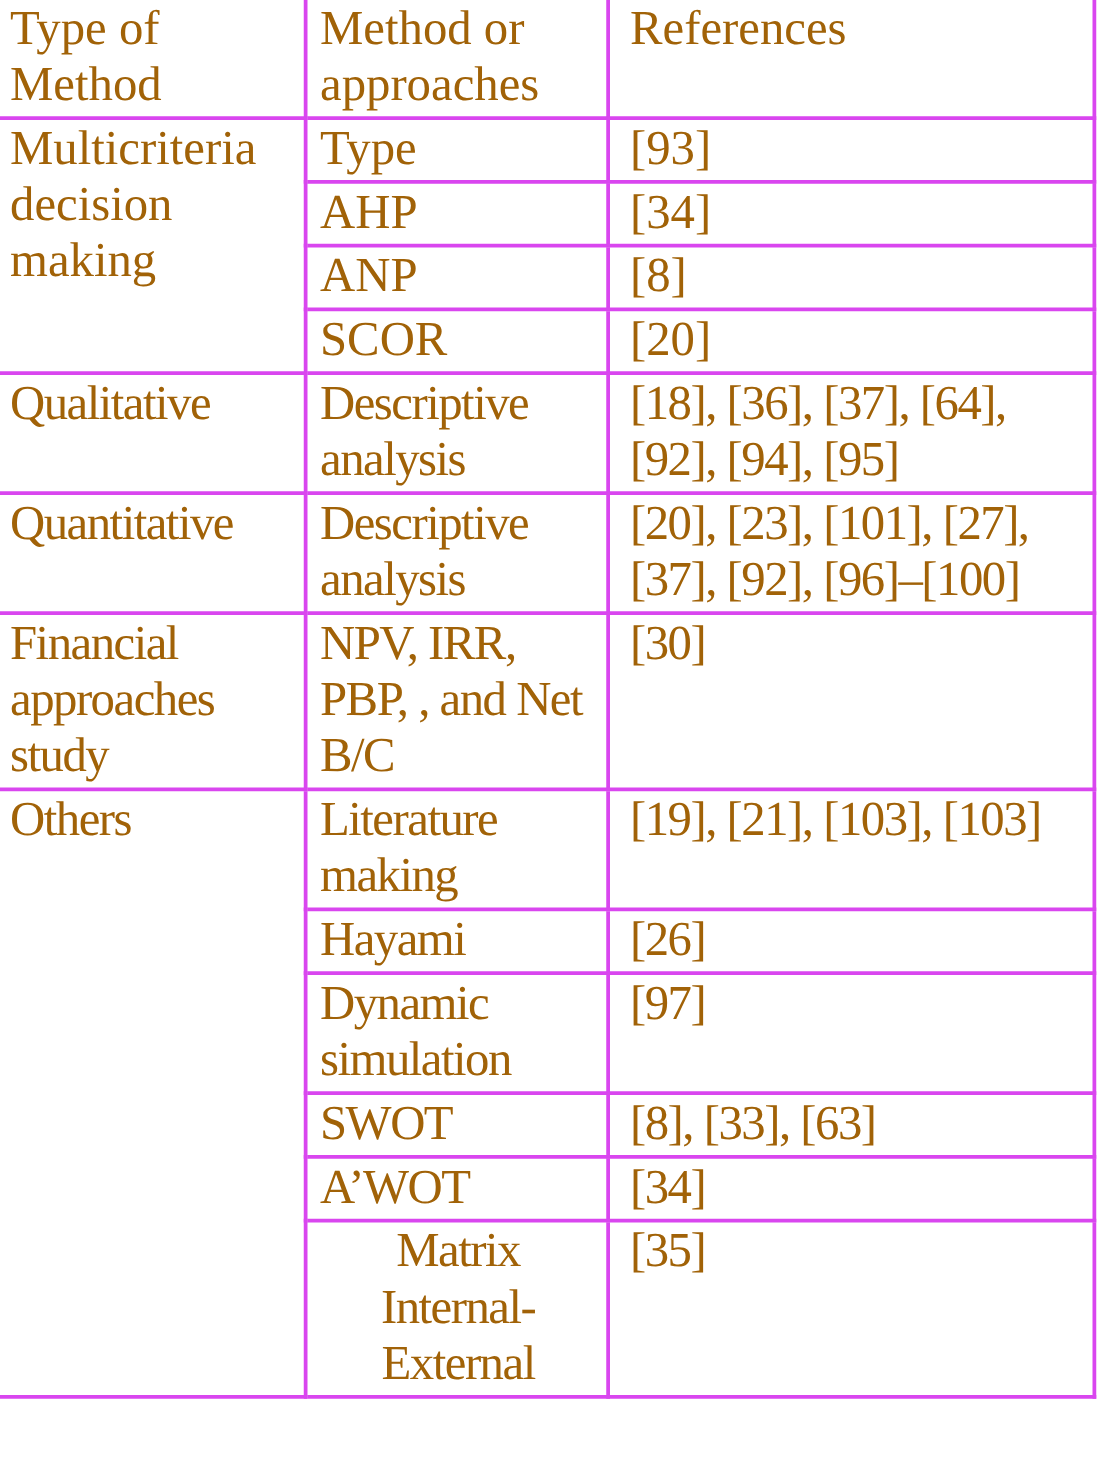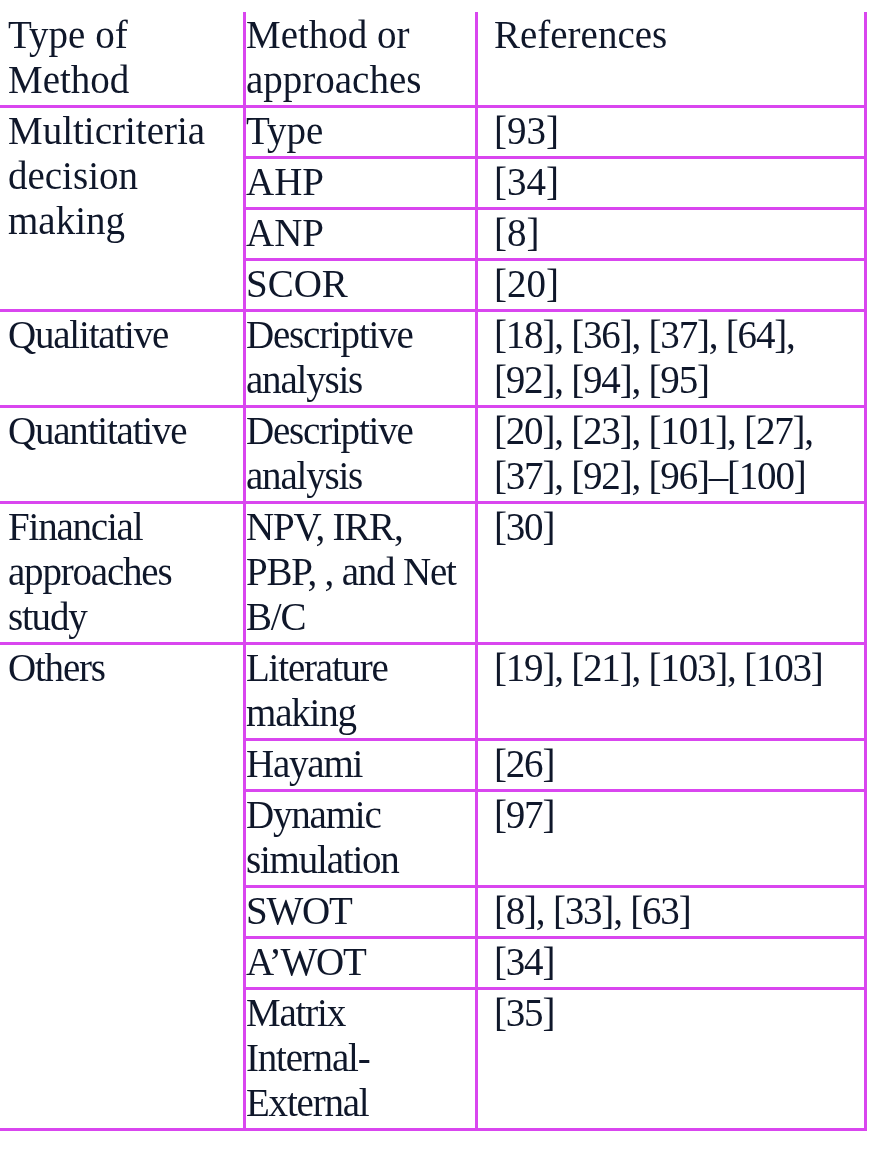--- a/index.html
+++ b/index.html
@@ -1,34 +1,34 @@
 <!DOCTYPE html>
 <html><head>
 <meta charset="utf-8">
 <style>
   html, body { margin: 0; padding: 0; background: #ffffff; }
   body { width: 894px; height: 1174px; overflow: hidden; position: relative; }
   .tbl {
-    position: absolute; left: 0; top: 12px;
+    position: absolute; left: 0; top: 0;
     border-collapse: collapse;
     font-family: "Liberation Serif", "DejaVu Serif", serif;
     font-size: 39px;
     line-height: 45px;
-    color: #0f172a;
+    color: #a16207;
     table-layout: fixed;
   }
   .tbl td {
     vertical-align: top;
     padding: 0 8px 3px 8px;
     border: 3px solid #d946ef;
     text-align: left;
   }
   .tbl tr:first-child td { border-top: none; }
   .tbl td.c1 { border-left: none; width: 227px; }
-  .tbl td.c2 { width: 221px; padding-left: 0; padding-right: 8px; }
+  .tbl td.c2 { width: 221px; padding-left: 10px; padding-right: 8px; }
   .tbl td.c3 { width: 370px; padding-left: 16px; padding-right: 0; }
   .just { text-align: justify; text-align-last: left; }
   .hdr-c1 { text-align: justify; text-align-last: left; }
   .cond { letter-spacing: -1.2px; }
 </style>
 </head>
 <body>
 
 <table class="tbl">
   <tbody>
@@ -89,17 +89,17 @@
   </tr>
   <tr>
     <td class="c2 cond">SWOT</td>
     <td class="c3 cond">[8], [33], [63]</td>
   </tr>
   <tr>
     <td class="c2 cond">A’WOT</td>
     <td class="c3 cond">[34]</td>
   </tr>
   <tr>
-    <td class="c2 cond" style="width:160px;">Matrix Internal-External</td>
+    <td class="c2 cond" style="width:160px;text-align:center;">Matrix Internal-External</td>
     <td class="c3 cond">[35]</td>
   </tr>
 </tbody>
   </table>
 
 </body></html>

